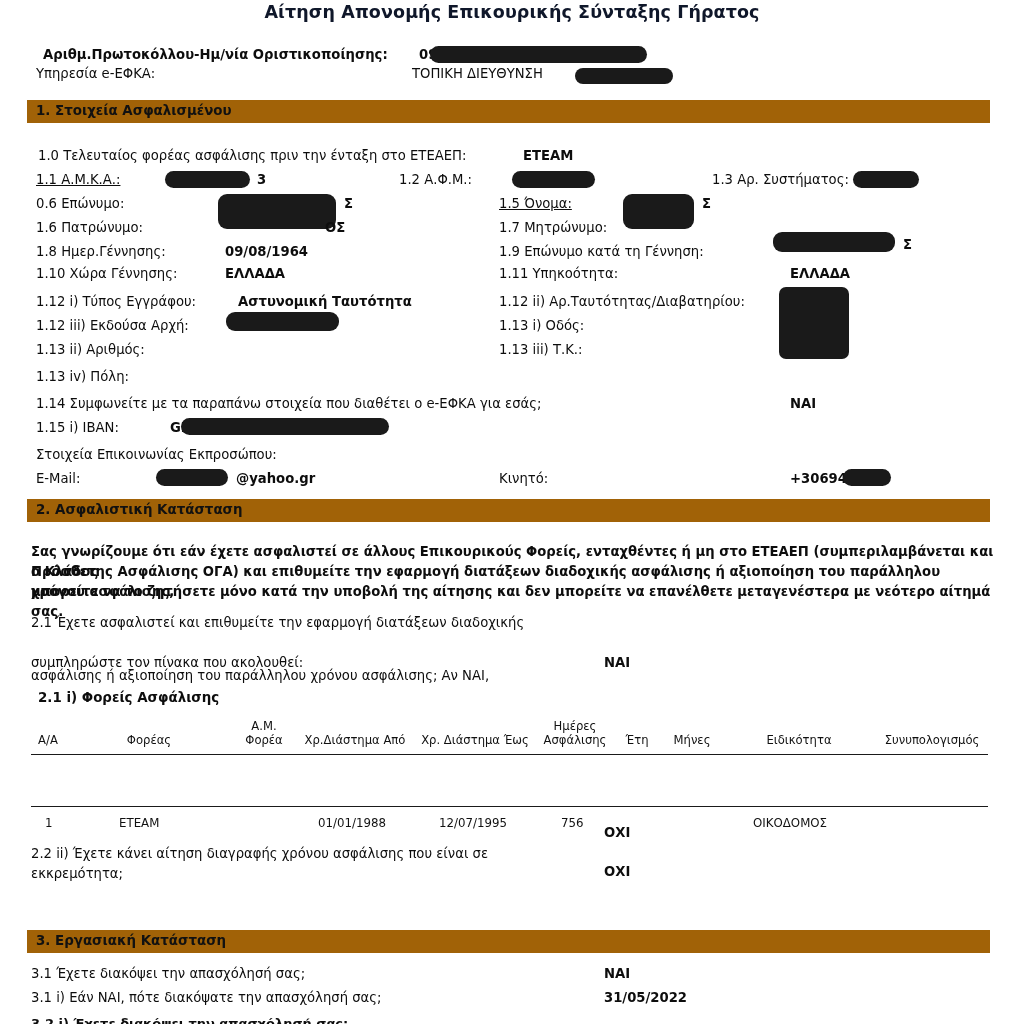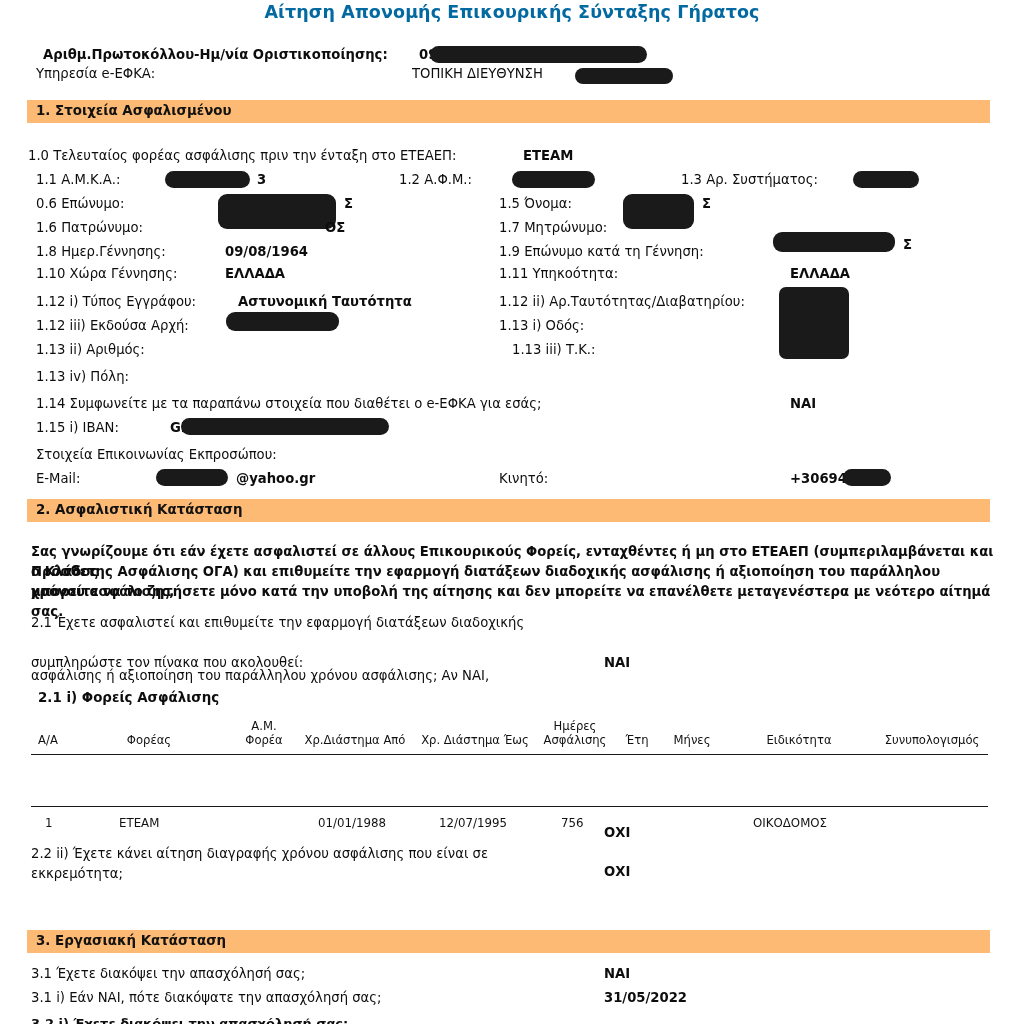--- a/index.html
+++ b/index.html
@@ -14,31 +14,31 @@
     -webkit-font-smoothing:antialiased;
   }
   .page{position:relative;width:1024px;height:1024px;}
 
   
   .doc-title{
     position:absolute;left:0;top:0;width:1024px;
     text-align:center;
     font-size:17.5px;font-weight:bold;
     letter-spacing:.1px;
-    color:#0369a1;
+    color:#0f172a;
   }
 
   
   .t{position:absolute;font-size:13.2px;line-height:15px;white-space:nowrap;}
   .b{font-weight:bold;margin-left:7px;}
 
   
   .sec-bar{
     position:absolute;left:27px;width:963px;height:23px;
-    background:#fdba74;
+    background:#a16207;
   }
   .sec-bar .sec-label{
     position:absolute;left:9px;top:3px;
     font-size:13.4px;font-weight:bold;color:#111;white-space:nowrap;
   }
 
   
   .redact{
     position:absolute;
     background:#1a1a1a;
@@ -86,38 +86,38 @@
   <div class="redact" style="left:430px;top:46px;width:217px;height:17px;"></div>
 
   <div class="t" style="left:36px;top:66px;">Υπηρεσία e-ΕΦΚΑ:</div>
   <div class="t" style="left:412px;top:66px;">ΤΟΠΙΚΗ ΔΙΕΥΘΥΝΣΗ</div>
   <div class="redact" style="left:575px;top:68px;width:98px;height:16px;"></div>
 
   <div class="sec-bar" style="top:100px;">
     <span class="sec-label">1. Στοιχεία Ασφαλισμένου</span>
   </div>
 
-  <div class="t" style="left:28px;top:148px;">1.0 Τελευταίος φορέας ασφάλισης πριν την ένταξη στο ΕΤΕΑΕΠ:</div>
+  <div class="t" style="left:38px;top:148px;">1.0 Τελευταίος φορέας ασφάλισης πριν την ένταξη στο ΕΤΕΑΕΠ:</div>
   <div class="t b" style="left:516px;top:148px;">ΕΤΕΑΜ</div>
 
-  <div class="t" style="left:36px;top:172px;">1.1 Α.Μ.Κ.Α.:</div>
+  <div class="t" style="left:36px;top:172px;text-decoration:underline;">1.1 Α.Μ.Κ.Α.:</div>
   <div class="redact" style="left:165px;top:171px;width:85px;height:17px;"></div>
   <div class="t b" style="left:250px;top:172px;">3</div>
 
   <div class="t" style="left:399px;top:172px;">1.2 Α.Φ.Μ.:</div>
   <div class="redact" style="left:512px;top:171px;width:83px;height:17px;"></div>
 
-  <div class="t" style="left:681px;top:172px;">1.3 Αρ. Συστήματος:</div>
+  <div class="t" style="left:712px;top:172px;">1.3 Αρ. Συστήματος:</div>
   <div class="redact" style="left:853px;top:171px;width:66px;height:17px;"></div>
 
   <div class="t" style="left:36px;top:196px;">0.6 Επώνυμο:</div>
   <div class="redact" style="left:218px;top:194px;width:118px;height:35px;"></div>
   <div class="t b" style="left:337px;top:196px;">Σ</div>
 
-  <div class="t" style="left:499px;top:196px;">1.5 Όνομα:</div>
+  <div class="t" style="left:499px;top:196px;text-decoration:underline;">1.5 Όνομα:</div>
   <div class="redact" style="left:623px;top:194px;width:71px;height:35px;"></div>
   <div class="t b" style="left:695px;top:196px;">Σ</div>
 
   <div class="t" style="left:36px;top:220px;">1.6 Πατρώνυμο:</div>
   <div class="t b" style="left:318px;top:220px;">ΟΣ</div>
 
   <div class="t" style="left:499px;top:220px;">1.7 Μητρώνυμο:</div>
 
   <div class="t" style="left:36px;top:244px;">1.8 Ημερ.Γέννησης:</div>
   <div class="t b" style="left:218px;top:244px;">09/08/1964</div>
@@ -137,21 +137,21 @@
 
   <div class="t" style="left:499px;top:294px;">1.12 ii) Αρ.Ταυτότητας/Διαβατηρίου:</div>
   <div class="redact sq" style="left:779px;top:287px;width:70px;height:72px;"></div>
 
   <div class="t" style="left:36px;top:318px;">1.12 iii) Εκδούσα Αρχή:</div>
   <div class="redact" style="left:226px;top:312px;width:113px;height:19px;"></div>
 
   <div class="t" style="left:499px;top:318px;">1.13 i) Οδός:</div>
 
   <div class="t" style="left:36px;top:342px;">1.13 ii) Αριθμός:</div>
-  <div class="t" style="left:499px;top:342px;margin-left:13px;">1.13 iii) Τ.Κ.:</div>
+  <div class="t" style="left:499px;top:342px;">1.13 iii) Τ.Κ.:</div>
 
   <div class="t" style="left:36px;top:369px;">1.13 iv) Πόλη:</div>
 
   <div class="t" style="left:36px;top:396px;">1.14 Συμφωνείτε με τα παραπάνω στοιχεία που διαθέτει ο e-ΕΦΚΑ για εσάς;</div>
   <div class="t b" style="left:783px;top:396px;">ΝΑΙ</div>
 
   <div class="t" style="left:36px;top:420px;">1.15 i) IBAN:</div>
   <div class="t b" style="left:163px;top:420px;">GR</div>
   <div class="redact" style="left:181px;top:418px;width:208px;height:17px;"></div>
 

